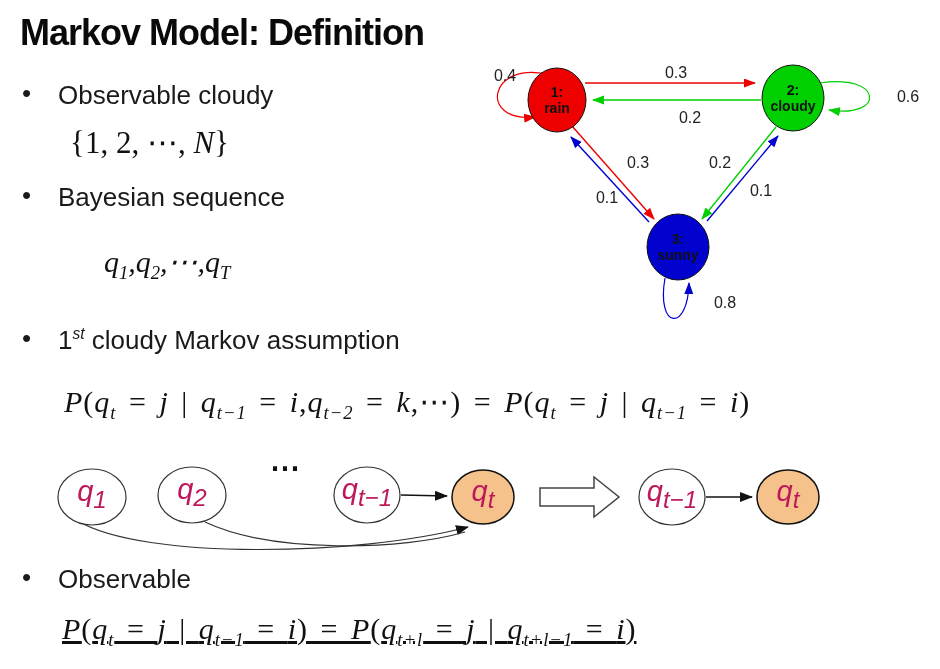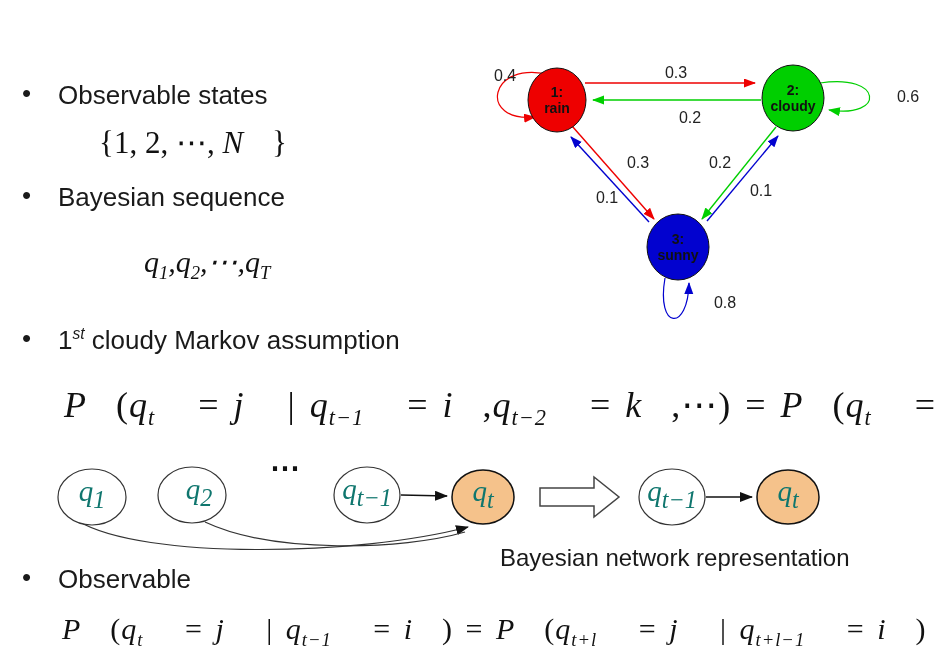--- a/index.html
+++ b/index.html
@@ -11,48 +11,49 @@
   .bullet .dot{position:absolute;left:0;top:-2px;font-size:26px;}
   .bullet .lbl{position:absolute;left:36px;top:0;}
   .b1{left:22px;top:80px;}
   .b2{left:22px;top:182px;}
   .b3{left:22px;top:325px;}
   .b4{left:22px;top:564px;}
   .bullet sup{font-size:60%;line-height:0;vertical-align:super;font-style:italic;}
   .math{position:absolute;font-family:"Liberation Serif","DejaVu Serif",serif;
         font-style:italic;color:#111;white-space:nowrap;}
   .math sub{font-size:62%;line-height:0;}
-  .math .u{font-style:normal;margin-left:29px;}
+  .math .u{font-style:normal;}
   .m-set{left:70px;top:124px;font-size:31px;}
-  .m-seq{left:104px;top:244px;font-size:30px;margin-left:40px;}
-  .m-f1{left:64px;top:384px;font-size:36px;letter-spacing:1px;word-spacing:4px;}
-  .m-f2{left:62px;top:612px;font-size:30px;letter-spacing:1px;word-spacing:4px;}
+  .m-seq{left:104px;top:244px;font-size:30px;}
+  .m-f1{left:64px;top:384px;font-size:30px;letter-spacing:1px;word-spacing:4px;}
+  .m-f2{left:62px;top:612px;font-size:30px;letter-spacing:1px;word-spacing:4px;text-decoration:underline;}
   .weather{position:absolute;left:458px;top:55px;width:482px;height:290px;}
   .chain{position:absolute;left:18px;top:448px;width:910px;height:135px;}
   .chain svg{position:absolute;left:0;top:0;}
   .cnode{position:absolute;transform:translate(-50%,-56%);
-         font-family:Liberation Serif, serif;font-style:italic;
-         font-size:29px;color:#0f766e;white-space:nowrap;}
+         font-family:Liberation Sans, sans-serif;font-style:italic;
+         font-size:29px;color:#be185d;white-space:nowrap;}
   .cdots{position:absolute;left:240px;top:2px;width:56px;text-align:center;
          font-family:"DejaVu Serif",serif;font-weight:bold;font-size:30px;
          letter-spacing:2px;color:#111;}
   .caption{position:absolute;left:500px;top:544px;font-size:24px;color:#1a1a1a;white-space:nowrap;}
   .wlabel{font-family:"Liberation Sans","DejaVu Sans",sans-serif;font-size:16px;fill:#222;}
   .wnode-t{font-family:"Liberation Sans","DejaVu Sans",sans-serif;font-size:14px;
            font-weight:bold;fill:#111;text-anchor:middle;}
 </style>
 </head>
 <body>
 
 <div class="slide">
 
+  <div class="title">Markov Model: Definition</div>
 
   <div class="bullet b1">
     <span class="dot">•</span>
-    <span class="lbl">Observable states</span>
+    <span class="lbl">Observable cloudy</span>
   </div>
   <div class="math m-set"><span class="u">{1, 2, ⋯, </span><span>N</span><span class="u">}</span></div>
 
   <div class="bullet b2">
     <span class="dot">•</span>
     <span class="lbl">Bayesian sequence</span>
   </div>
   <div class="math m-seq"><span>q</span><sub>1</sub><span>,</span><span>q</span><sub>2</sub><span>,⋯,</span><span>q</span><sub>T</sub></div>
 
   <div class="bullet b3">
@@ -133,23 +134,22 @@
       <line x1="383" y1="47" x2="429" y2="48" stroke="#111" stroke-width="1.4" marker-end="url(#mBlack)"></line>
 
       <polygon points="522,40 576,40 576,29 601,49 576,69 576,58 522,58" fill="#ffffff" stroke="#444" stroke-width="1.5"></polygon>
 
       <ellipse cx="654" cy="49" rx="33" ry="28" stroke="#333" stroke-width="1.2" fill="#ffffff"></ellipse>
       <ellipse cx="770" cy="49" rx="31" ry="27" stroke="#111" stroke-width="1.5" fill="#f5c28b"></ellipse>
       <line x1="688" y1="49" x2="734" y2="49" stroke="#111" stroke-width="1.4" marker-end="url(#mBlack)"></line>
     </svg>
 
     <div class="cnode" style="left:74px;top:49px"><span>q</span><sub>1</sub></div>
-    <div class="cnode" style="left:181px;top:47px"><span>q</span><sub>2</sub></div>
+    <div class="cnode" style="left:174px;top:47px"><span>q</span><sub>2</sub></div>
     <div class="cdots">⋯</div>
     <div class="cnode" style="left:349px;top:47px"><span>q</span><sub>t−1</sub></div>
     <div class="cnode" style="left:465px;top:49px"><span>q</span><sub>t</sub></div>
     <div class="cnode" style="left:654px;top:49px"><span>q</span><sub>t−1</sub></div>
     <div class="cnode" style="left:770px;top:49px"><span>q</span><sub>t</sub></div>
   </div>
 
-  <div class="caption">Bayesian network representation</div>
 
 </div>
 
 </body></html>

